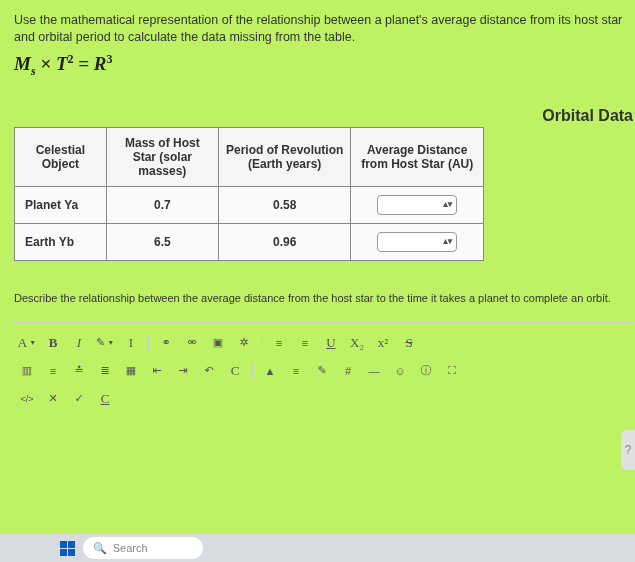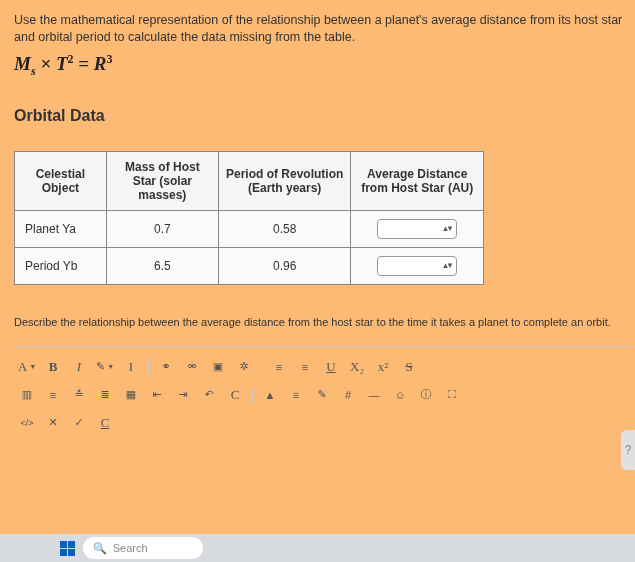--- a/index.html
+++ b/index.html
@@ -5,60 +5,61 @@
   * { box-sizing: border-box; margin: 0; padding: 0; }
   body {
     font-family: Arial, Helvetica, sans-serif;
     background: #e8e8e8;
     width: 635px;
     height: 562px;
     overflow: hidden;
     position: relative;
   }
   .page {
-    background: #fdba74;
+    background: #bef264;
     padding: 12px 2px 0 14px;
     height: 100%;
   }
   .instr {
     font-size: 12.5px;
     color: #333;
     line-height: 1.35;
     margin-bottom: 6px;
   }
   .formula {
     font-family: "Times New Roman", serif;
     font-style: italic;
     font-size: 19px;
     color: #222;
     margin-bottom: 28px;
     font-weight: bold;
   }
   .formula .sub { font-size: 12px; vertical-align: sub; font-style: italic; }
   .formula .sup { font-size: 12px; vertical-align: super; font-style: normal; }
   .table-title {
-    text-align: left;
+    text-align: right;
     font-weight: bold;
     font-size: 16px;
     color: #333;
-    margin-bottom: 26px;
+    margin-bottom: 2px;
   }
   .tbl-wrap { display:flex; margin-bottom: 30px; }
   table {
     border-collapse: collapse;
     background: #fafafa;
     width: 470px;
   }
   th, td {
     border: 1px solid #888;
     font-size: 12px;
     color: #333;
     text-align: center;
     padding: 8px 6px;
     vertical-align: middle;
+    font-weight: bold;
   }
   th { font-weight: bold; background:#f5f5f5; }
   td.row-hdr { text-align:left; padding-left:10px; }
   .stepper {
     display:inline-flex;
     align-items:center;
     border:1px solid #999;
     border-radius:4px;
     background:#fff;
     height:20px;
@@ -167,21 +168,21 @@
           <td class="row-hdr">Planet Ya</td>
           <td>0.7</td>
           <td>0.58</td>
           <td>
             <span class="stepper">
                 <span class="stepper-icon">▴▾</span>
               </span>
           </td>
         </tr>
         <tr>
-          <td class="row-hdr">Period Yb</td>
+          <td class="row-hdr">Earth Yb</td>
           <td>6.5</td>
           <td>0.96</td>
           <td>
             <span class="stepper">
                 <span class="stepper-icon">▴▾</span>
               </span>
           </td>
         </tr>
       </tbody>
     </table>

